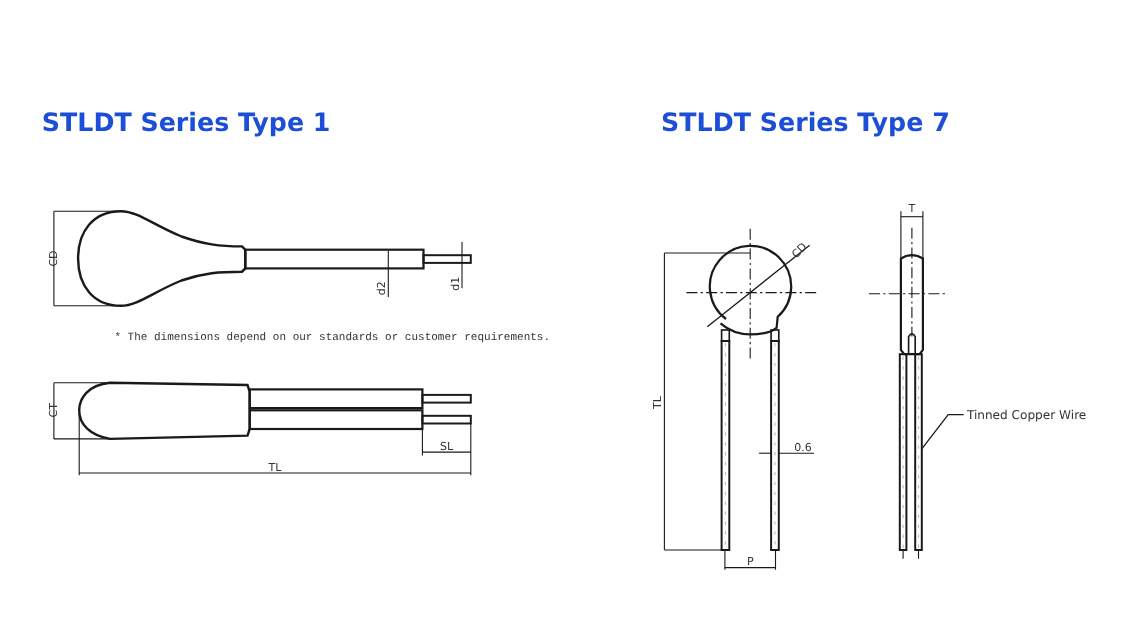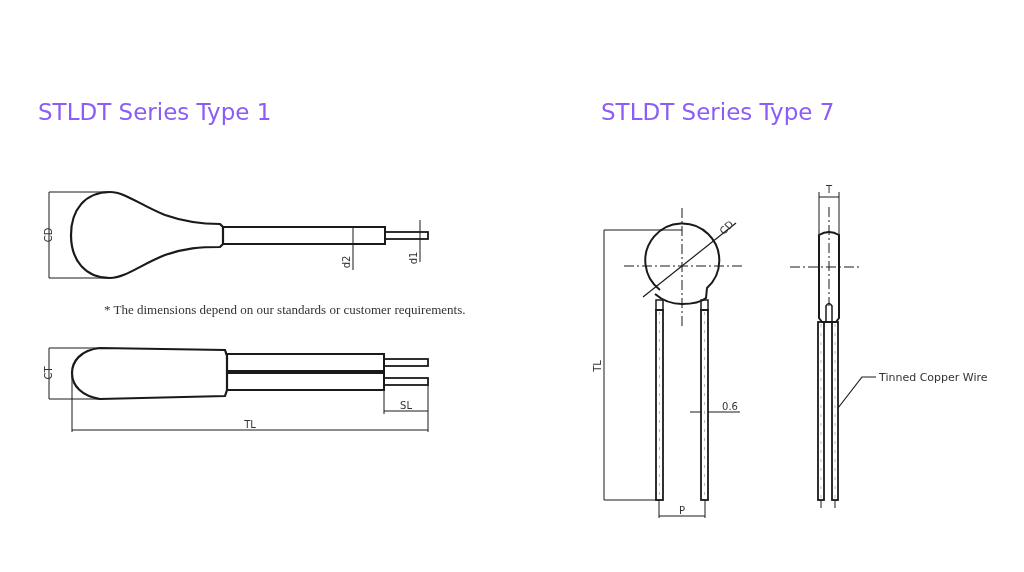--- a/index.html
+++ b/index.html
@@ -1,20 +1,20 @@
 <!DOCTYPE html>
 <html><head>
 <meta charset="utf-8">
 <style>
   html, body { margin: 0; padding: 0; background: #ffffff; }
   body { width: 1024px; height: 572px; position: relative; overflow: hidden; font-family: "DejaVu Sans", sans-serif; }
-  .title { position: absolute; font-family: "DejaVu Sans", sans-serif; font-weight: normal; font-size: 23px; color: #8b5cf6; letter-spacing: 0px; }
+  .title { position: absolute; font-family: "DejaVu Sans", sans-serif; font-weight: bold; font-size: 23px; color: #1d4ed8; letter-spacing: 0px; }
   #title1 { left: 38px; top: 99px; }
   #title2 { left: 601px; top: 99px; }
-  #note { position: absolute; left: 104px; top: 302px; font-size: 13px; color: #333; font-family: Liberation Serif, serif; }
+  #note { position: absolute; left: 104px; top: 302px; font-size: 10px; color: #333; font-family: Liberation Mono, monospace; }
   svg { position: absolute; left: 0; top: 0; }
   .lbl { font-family: "DejaVu Sans", sans-serif; font-size: 10px; fill: #333; }
   .lbl2 { font-family: "DejaVu Sans", sans-serif; font-size: 11px; fill: #333; }
 </style>
 </head>
 <body>
 
 <div class="title" id="title1">STLDT Series Type 1</div>
 <div class="title" id="title2">STLDT Series Type 7</div>
 <div id="note">* The dimensions depend on our standards or customer requirements.</div>

